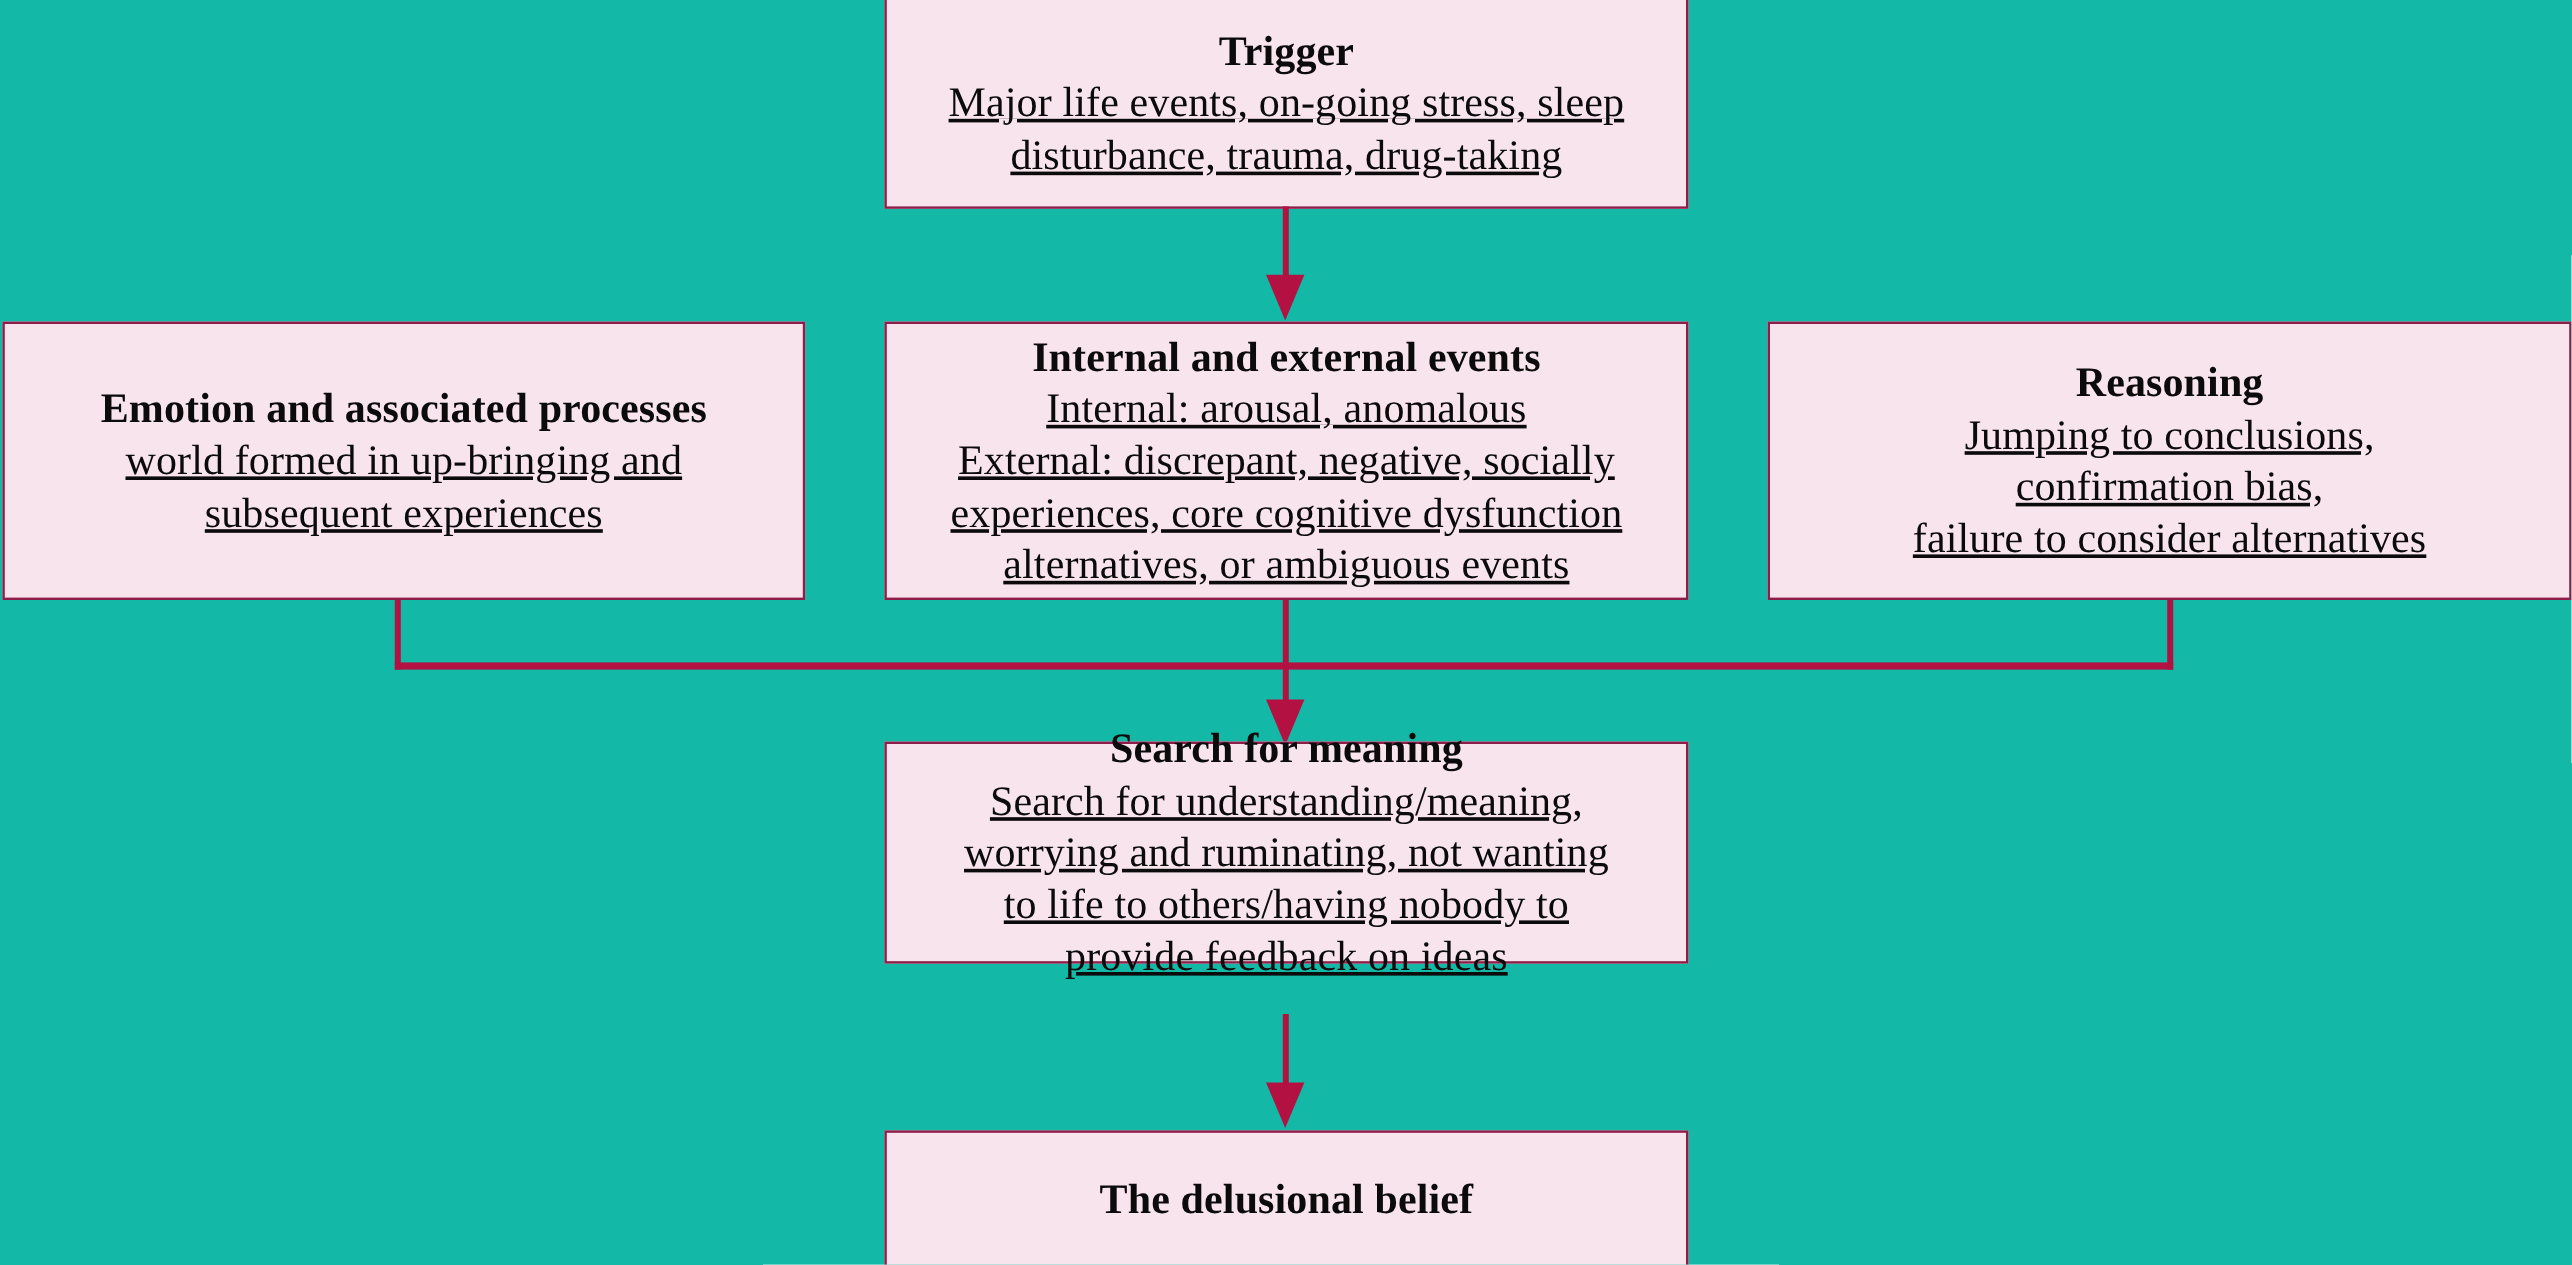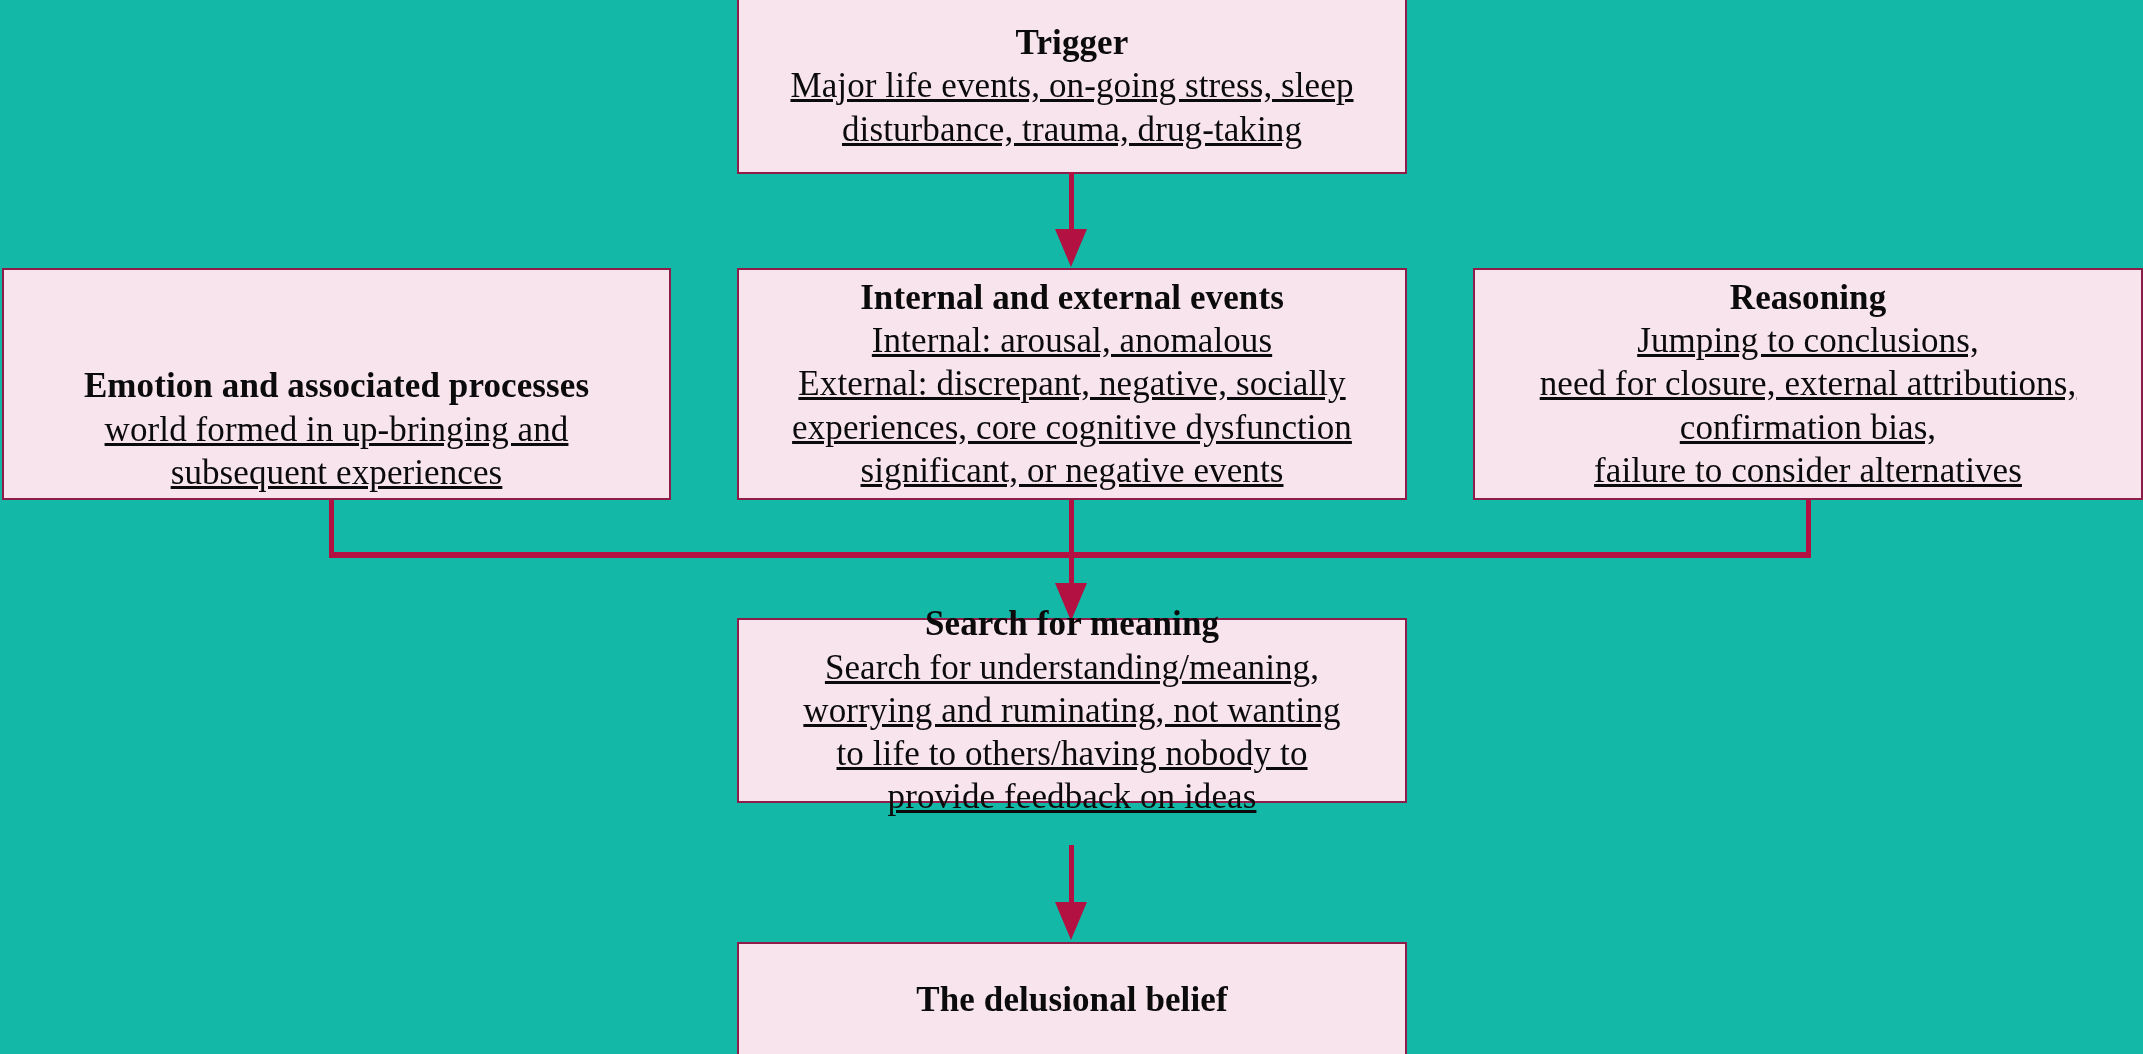--- a/index.html
+++ b/index.html
@@ -39,21 +39,21 @@
   .node .body {
     font-size: 35px;
     line-height: 1.235;
     letter-spacing: 0.1px;
     text-decoration: underline;
   }
   .node .body .ln { display: block; white-space: nowrap; }
 
   
   #node-trigger   { left: 737px;  top: -2px;  width: 670px; height: 176px; }
-  #node-emotion   { left: 2px;    top: 268px; width: 669px; height: 232px; justify-content: flex-end; }
+  #node-emotion   { left: 2px;    top: 268px; width: 669px; height: 232px; }
   #node-events    { left: 737px;  top: 268px; width: 670px; height: 232px; }
   #node-reasoning { left: 1473px; top: 268px; width: 670px; height: 232px; }
   #node-search    { left: 737px;  top: 618px; width: 670px; height: 185px; }
   #node-belief    { left: 737px;  top: 942px; width: 670px; height: 116px; }
 
   
   .line-v, .line-h {
     position: absolute;
     background: #b31142;
   }
@@ -116,29 +116,28 @@
       <span class="ln">subsequent experiences</span>
     </div>
   </div>
 
   <div class="node" id="node-events">
     <div class="title">Internal and external events</div>
     <div class="body">
       <span class="ln">Internal: arousal, anomalous</span>
       <span class="ln">External: discrepant, negative, socially</span>
       <span class="ln">experiences, core cognitive dysfunction</span>
-      <span class="ln">significant, or negative events</span>
+      <span class="ln">alternatives, or ambiguous events</span>
     </div>
   </div>
 
   <div class="node" id="node-reasoning">
     <div class="title">Reasoning</div>
     <div class="body">
       <span class="ln">Jumping to conclusions,</span>
-      <span class="ln">need for closure, external attributions,</span>
       <span class="ln">confirmation bias,</span>
       <span class="ln">failure to consider alternatives</span>
     </div>
   </div>
 
   <div class="line-v" id="conn-emotion-drop"></div>
   <div class="line-v" id="conn-reasoning-drop"></div>
   <div class="line-h" id="conn-bus"></div>
   <div class="line-v" id="conn-events-drop"></div>
   <div id="arrow-bus-search"></div>

